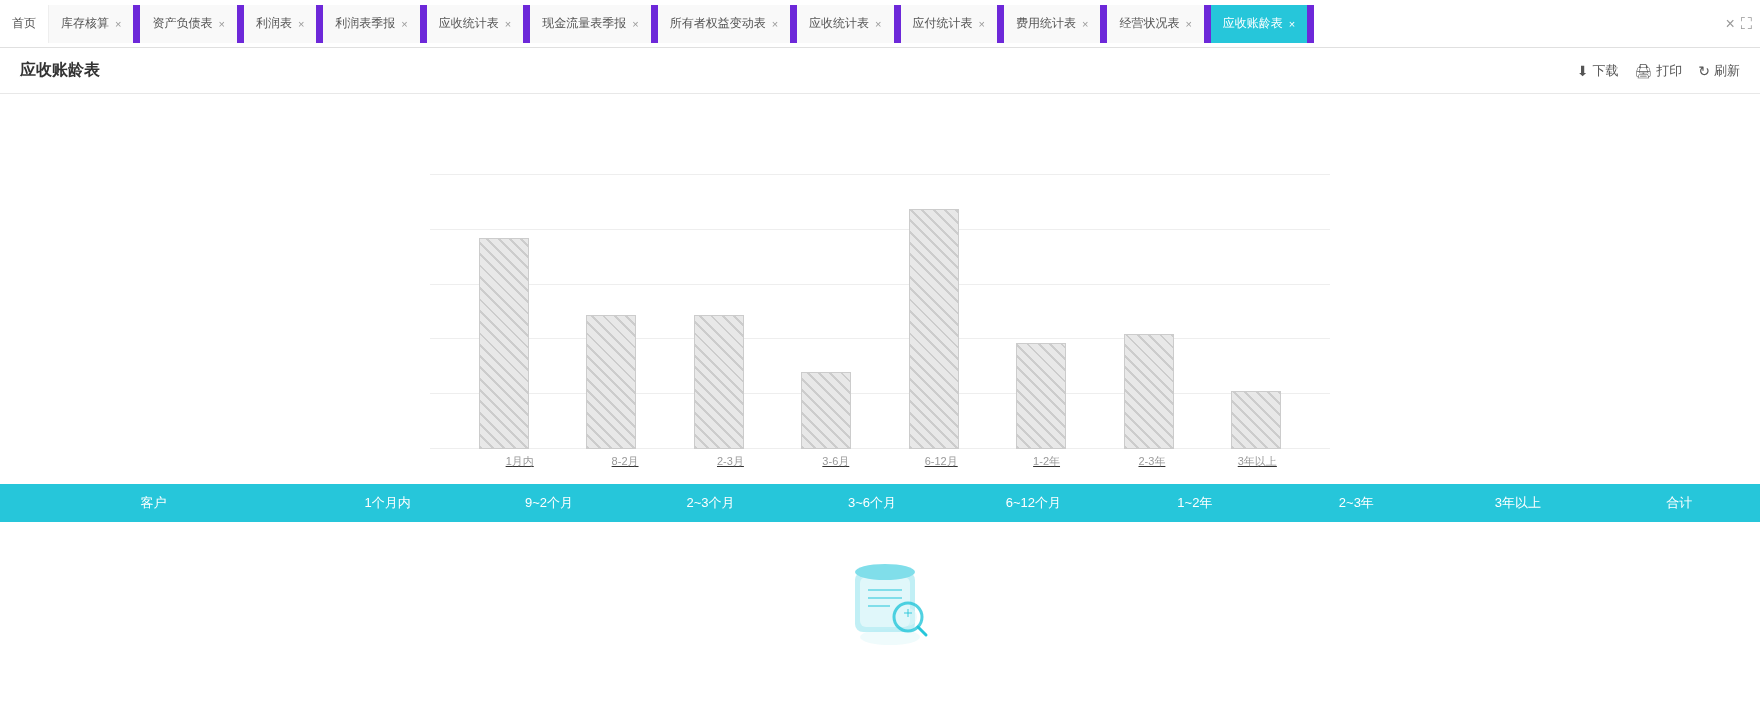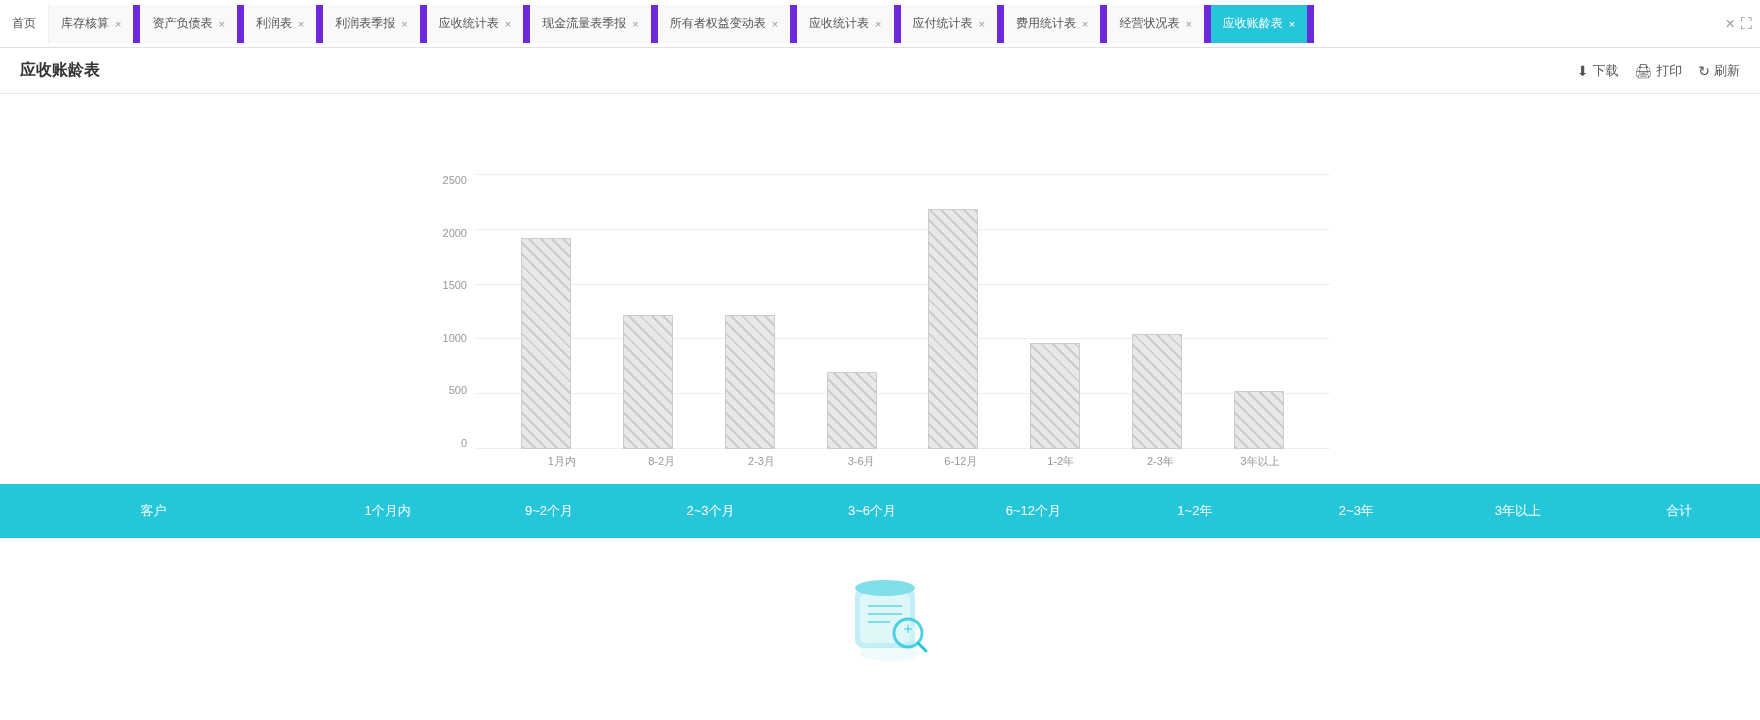--- a/index.html
+++ b/index.html
@@ -187,34 +187,35 @@
 
     
     .x-axis {
       position: absolute;
       bottom: 0; left: 17px; right: 0;
       height: 25px;
       display: flex;
       align-items: center;
       justify-content: space-around;
       padding: 0 20px;
+      text-decoration: underline;
     }
     .x-label {
       font-size: 11px;
       color: #999;
       text-align: center;
       width: 60px;
     }
 
     
     .table-header {
       display: flex;
       background: #26c6da;
       color: #fff;
-      height: 54px;
+      height: 38px;
       align-items: center;
       flex-shrink: 0;
     }
     .th-cell {
       flex: 1;
       text-align: center;
       font-size: 13px;
       padding: 0 8px;
     }
     .th-cell:first-child {
@@ -319,28 +320,20 @@
     </div>
   </div>
 </div>
 
 <div class="main-content">
 
   <div class="chart-area">
     <div class="chart-container">
       <div class="chart-inner">
 
-        <div class="y-axis" id="y-axis-container">
-            <div class="y-label">2500</div>
-            <div class="y-label">2000</div>
-            <div class="y-label">1500</div>
-            <div class="y-label">1000</div>
-            <div class="y-label">500</div>
-            <div class="y-label">0</div>
-          </div>
 
         <div class="chart-body">
 
           <div class="grid-lines" id="grid-lines-container">
               <div class="grid-line"></div>
               <div class="grid-line"></div>
               <div class="grid-line"></div>
               <div class="grid-line"></div>
               <div class="grid-line"></div>
               <div class="grid-line"></div>

